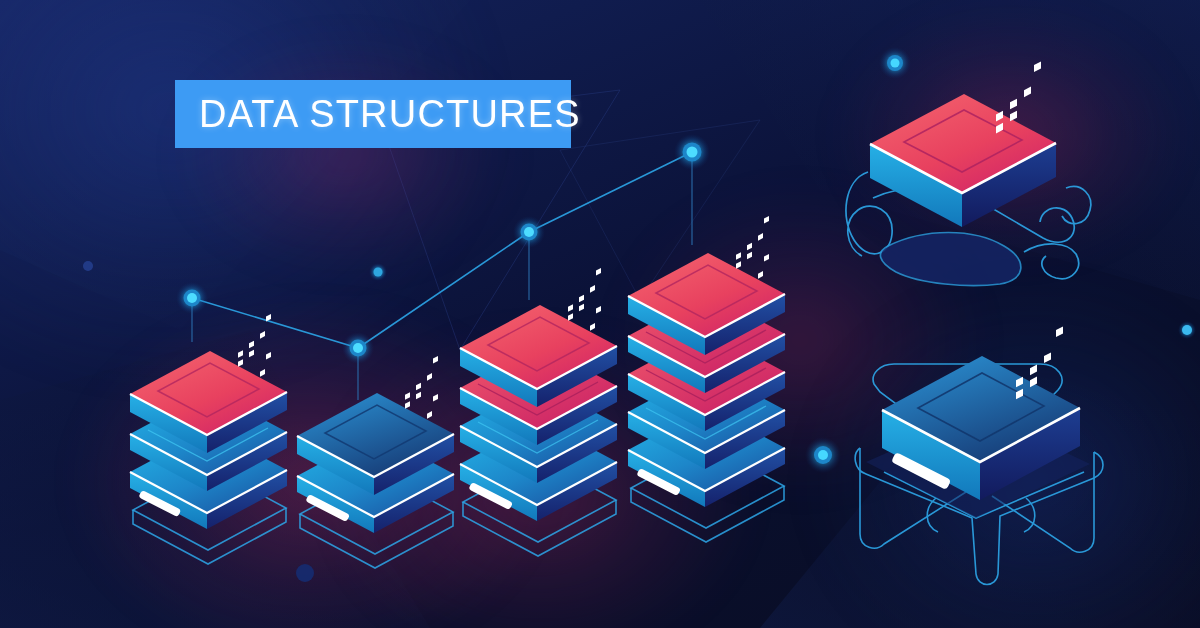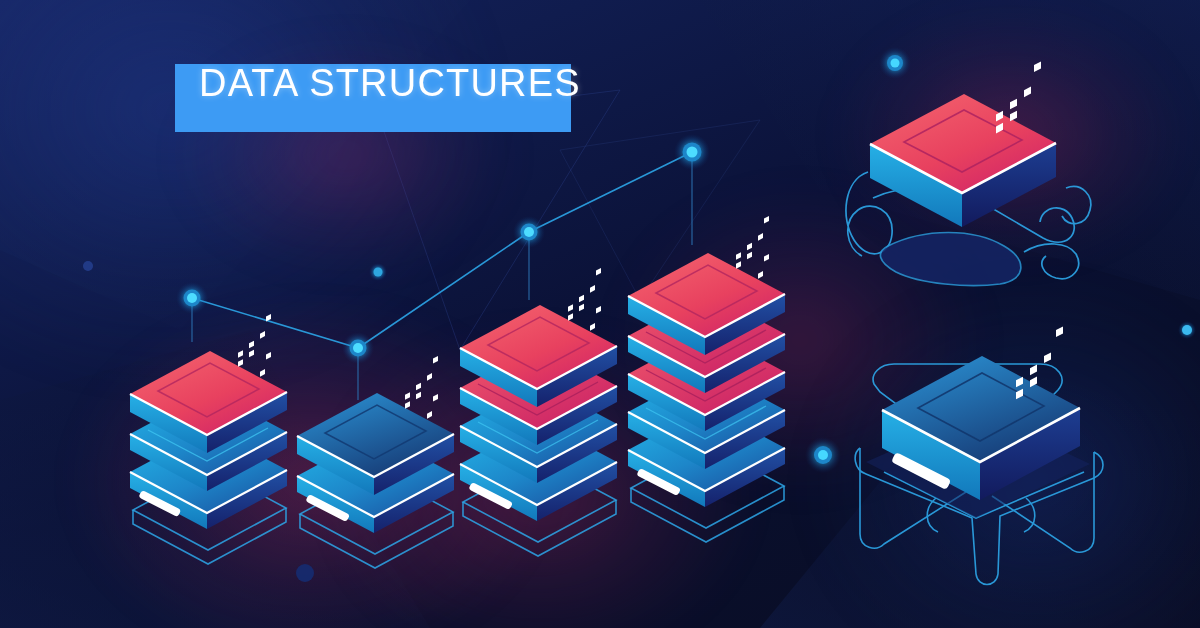--- a/index.html
+++ b/index.html
@@ -61,25 +61,25 @@
   .glow-blue-r {
     left: 820px; top: 290px; width: 430px; height: 380px;
     background: radial-gradient(ellipse at center, rgba(28,60,150,0.32) 0%, rgba(20,45,110,0.12) 50%, rgba(0,0,0,0) 76%);
     filter: blur(22px);
   }
   .bg-facets { position: absolute; inset: 0; }
 
   
   .title-banner {
     position: absolute;
-    left: 175px; top: 64px;
+    left: 175px; top: 80px;
     width: 396px; height: 68px;
     background: #3d9bf4;
     display: flex;
-    align-items: flex-start;
+    align-items: center;
     box-sizing: border-box;
     padding-left: 24px;
   }
   .title-text {
     color: #ffffff;
     font-size: 38px;
     letter-spacing: 1.2px;
     line-height: 1;
     white-space: nowrap;
     font-weight: 400;

